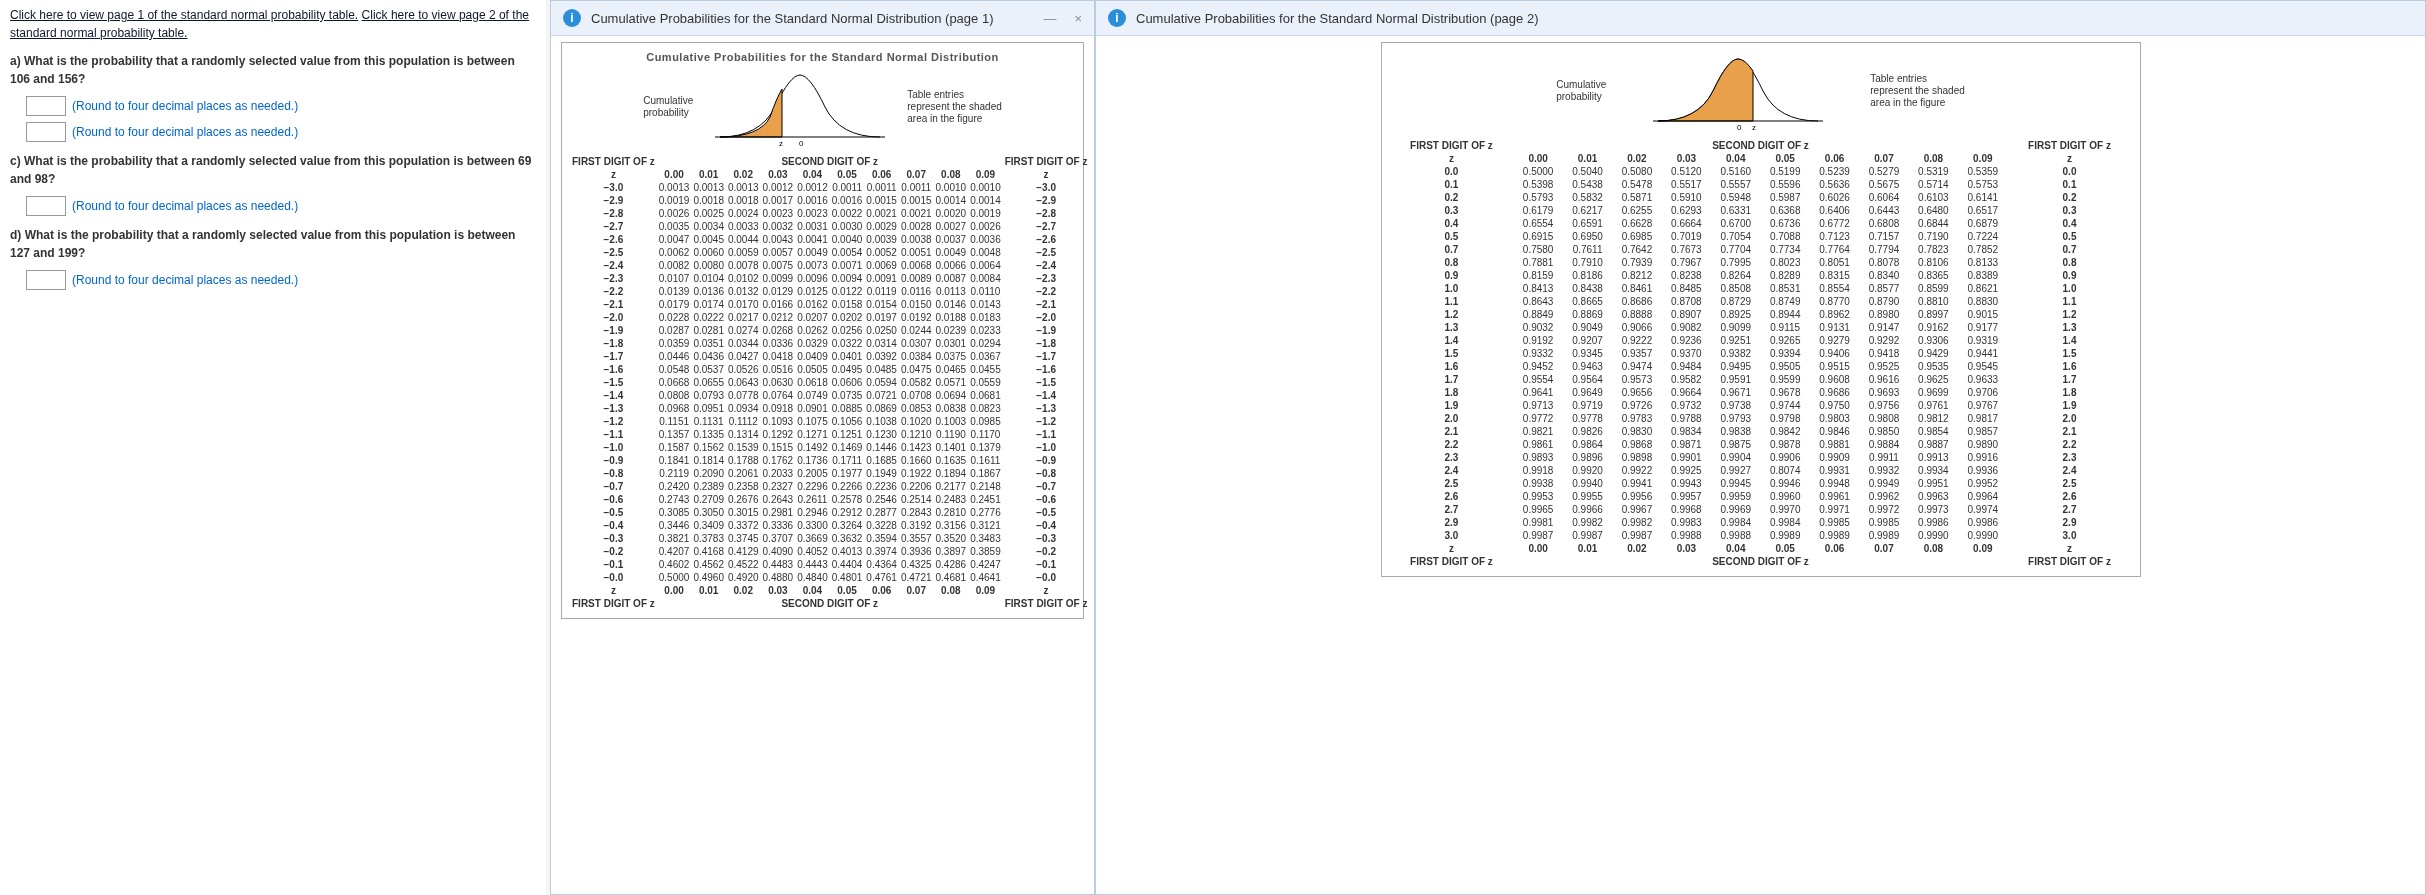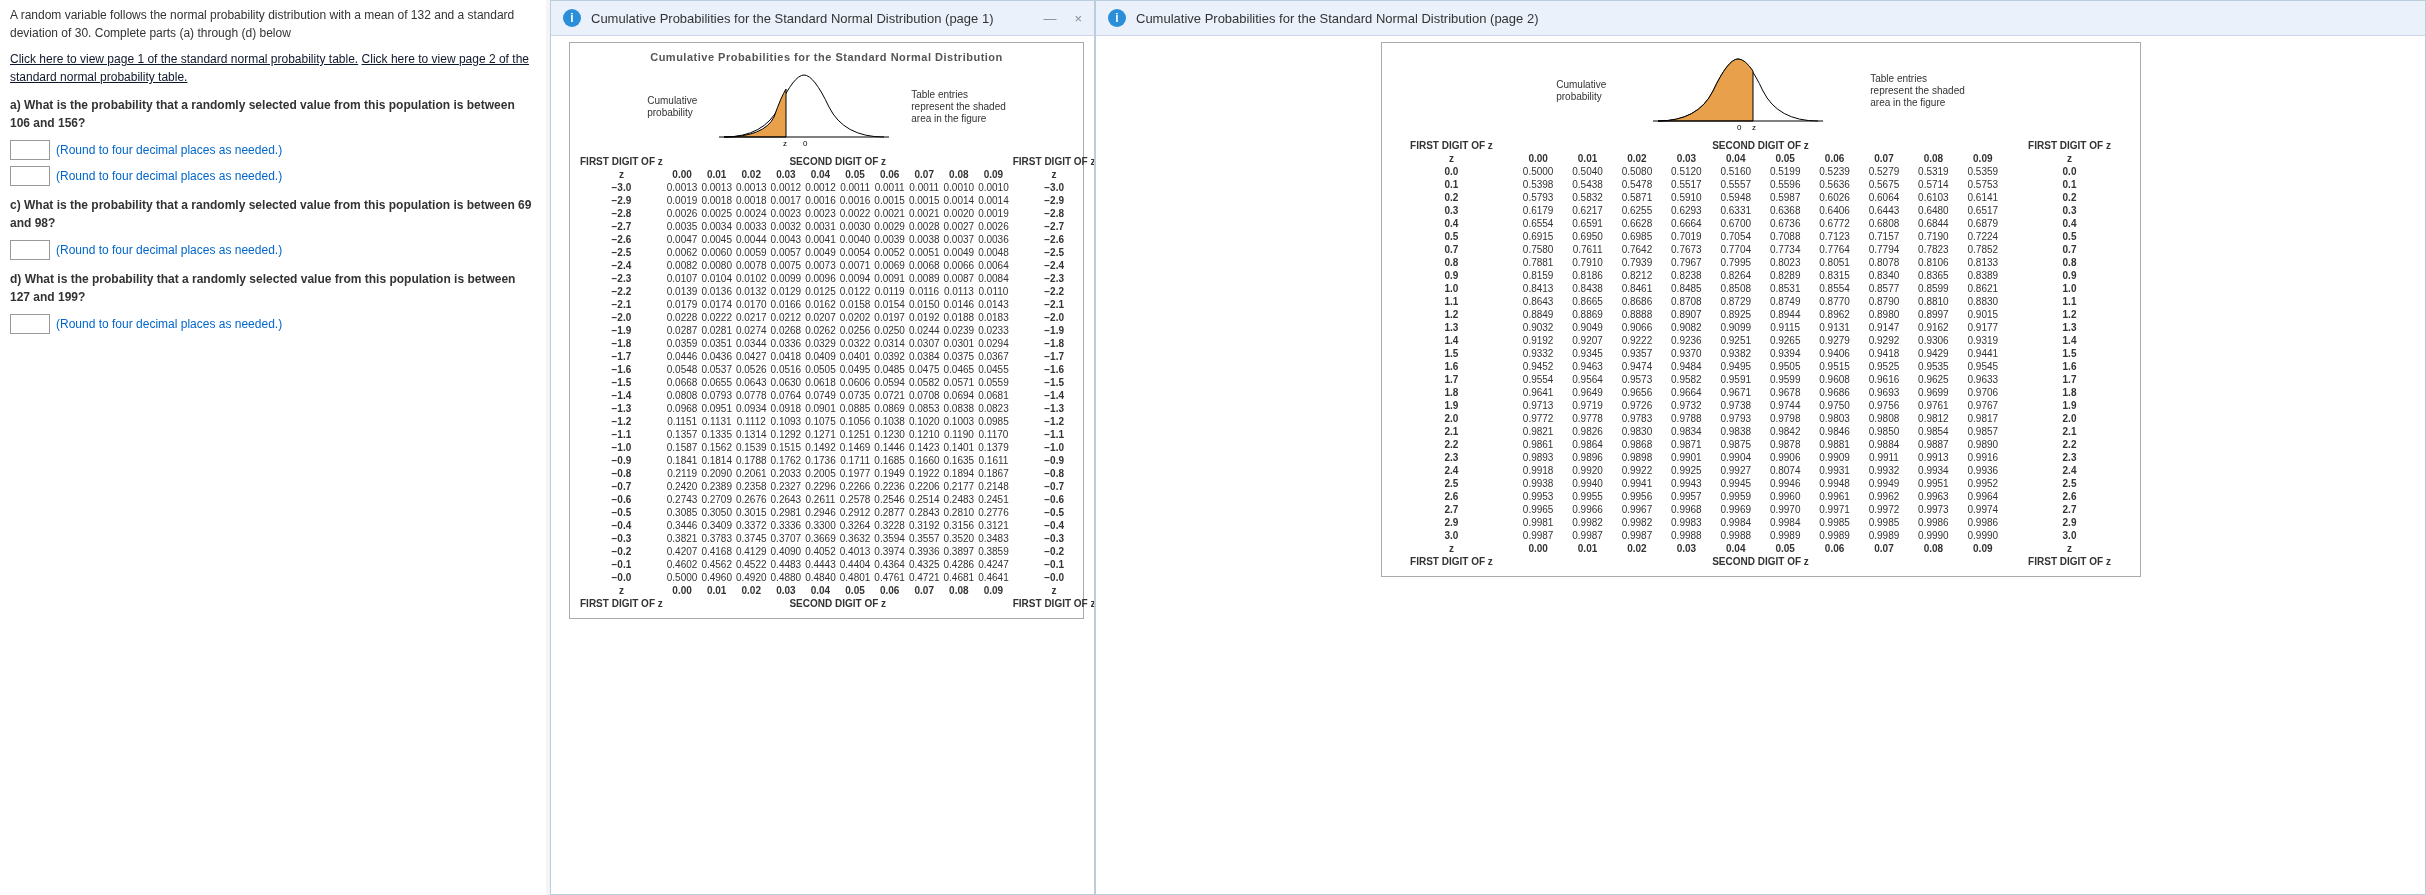--- a/index.html
+++ b/index.html
@@ -1,45 +1,44 @@
 <!DOCTYPE html>
 <html><head>
 <meta charset="utf-8">
 <style>
   * { box-sizing: border-box; margin: 0; padding: 0; }
   body { font-family: Arial, sans-serif; font-size: 12px; color: #333; background: #f5f5f5; display: flex; width: 2426px; height: 895px; overflow: hidden; }
   .left-panel { width: 546px; background: #fff; padding: 6px 10px; font-size: 12px; line-height: 1.5; }
   .left-panel p { margin-bottom: 8px; }
   .link { color: #0f172a; text-decoration: underline; cursor: pointer; }
   .q-label { font-weight: bold; margin-top: 10px; }
-  .input-row { display: flex; align-items: center; gap: 6px; margin: 6px 0; }
+  .input-row { display: flex; align-items: center; gap: 6px; margin: 6px 16px; }
   .ans-input { width: 40px; height: 20px; border: 1px solid #999; }
   .round-note { color: #0066cc; }
   .popup { position: relative; background: #f0f4fa; border: 1px solid #bcd; display: flex; flex-direction: column; }
   .popup.page1 { width: 545px; margin-left: 4px; }
   .popup.page2 { width: 1331px; margin-left: 0; flex: 1; }
   .popup-header { display: flex; align-items: center; padding: 8px 12px; background: #eaf1fb; border-bottom: 1px solid #cdd9ea; font-size: 13px; color: #333; }
   .popup-header .info-icon { width: 18px; height: 18px; border-radius: 50%; background: #2a8fd8; color: #fff; font-weight: bold; display: flex; align-items: center; justify-content: center; font-size: 12px; margin-right: 10px; }
   .popup-header .controls { margin-left: auto; display: flex; gap: 18px; color: #889; }
   .popup-body { flex: 1; overflow: auto; padding: 6px 10px; background: #fff; }
-  .table-wrap { border: 1px solid #aaa; padding: 8px; font-size: 10.5px; margin-left: 8px; }
+  .table-wrap { border: 1px solid #aaa; padding: 8px; font-size: 10.5px; }
   .caption { text-align: center; font-weight: bold; letter-spacing: 0.5px; color: #555; font-size: 11px; margin-bottom: 4px; }
   .curve-row { display:flex; justify-content:center; align-items:center; gap:22px; margin-bottom:8px;}
   .curve-label { font-size:10px; text-align:left; line-height:1.2;}
   .ztable { width: 100%; border-collapse: collapse; }
   .ztable th, .ztable td { text-align: center; padding: 1px 2px; font-size: 10px; white-space: nowrap; }
   .ztable th { font-weight: bold; }
   .group-head { font-weight: bold; font-size: 11px; padding-top: 4px; }
   svg.curve { width:170px; height:80px;}
 </style>
 </head>
 <body>
 
 <div class="left-panel">
-  <p>A random variable follows the normal probability distribution with a mean of 132 and a standard deviation of 30. Complete parts (a) through (d) below</p>
   <p>
     <span class="link">Click here to view page 1 of the standard normal probability table.</span>
     <span class="link">Click here to view page 2 of the standard normal probability table.</span>
   </p>
   <p class="q-label">a) What is the probability that a randomly selected value from this population is between 106 and 156?</p>
   <div class="input-row">
     <input class="ans-input" style="">
     <span class="round-note">(Round to four decimal places as needed.)</span>
   </div>
   <div class="input-row">

